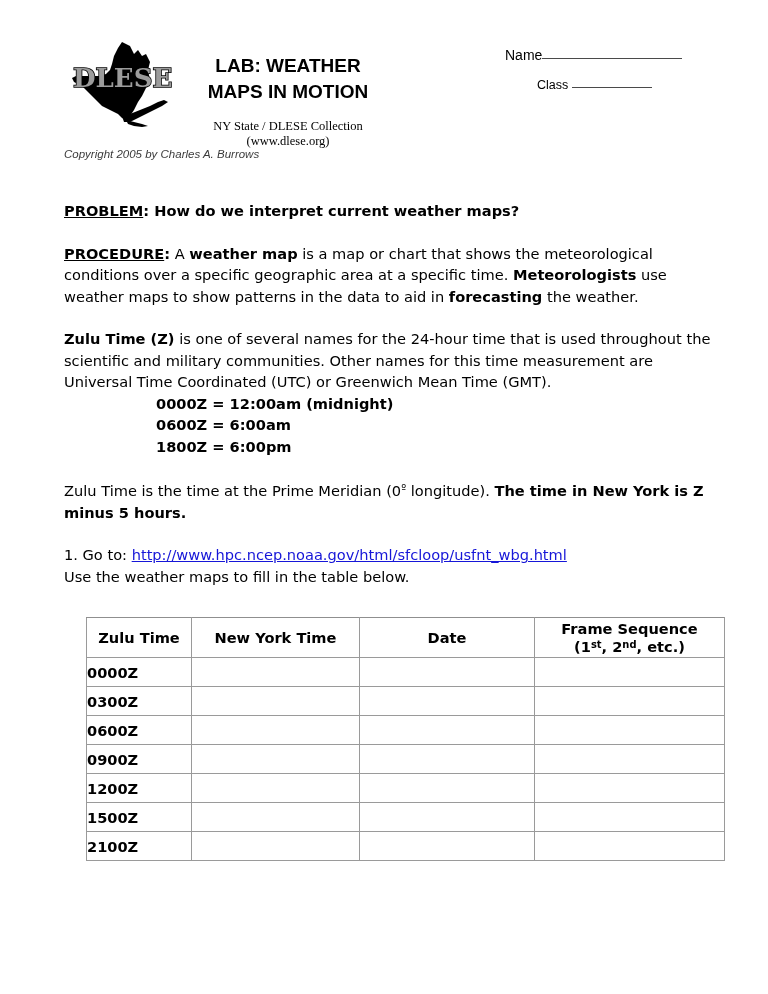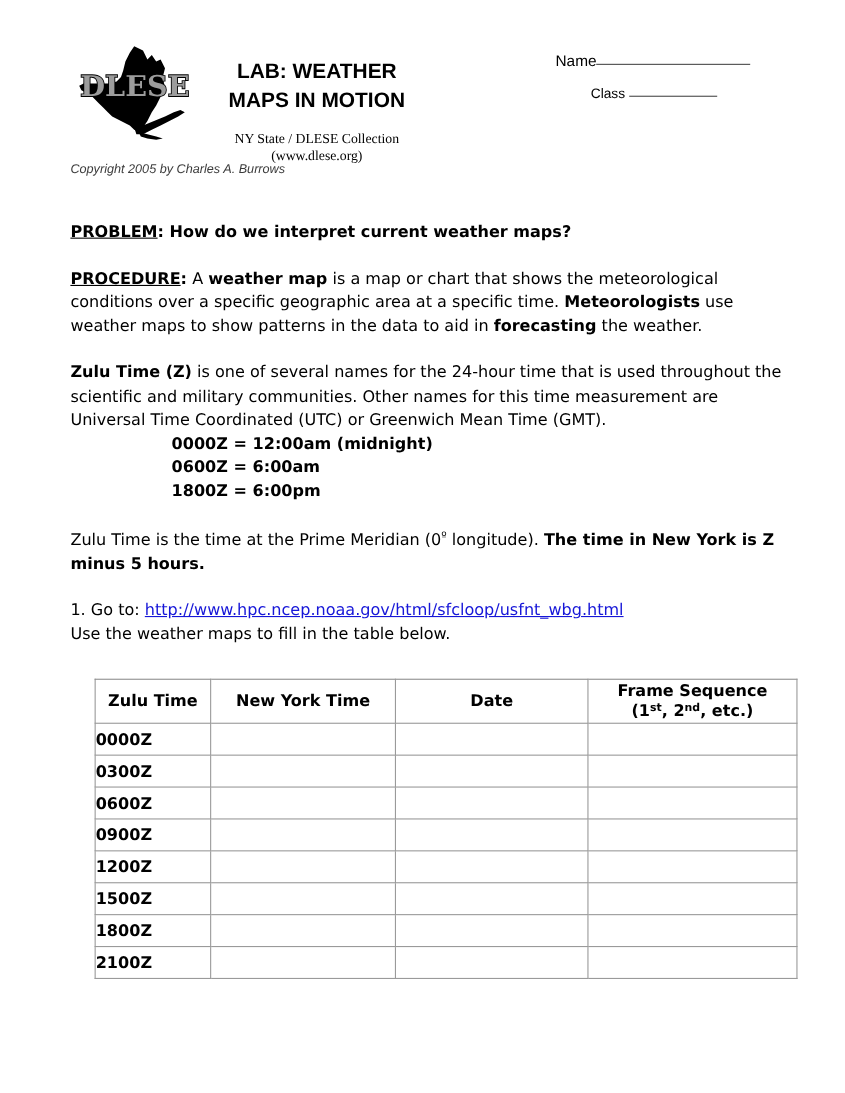--- a/index.html
+++ b/index.html
@@ -296,26 +296,20 @@
         <td></td>
         <td></td>
       </tr>
       <tr>
         <td class="cell-zulu">1500Z</td>
         <td></td>
         <td></td>
         <td></td>
       </tr>
       <tr>
-        <td class="cell-zulu">1800Z</td>
-        <td></td>
-        <td></td>
-        <td></td>
-      </tr>
-      <tr>
         <td class="cell-zulu">2100Z</td>
         <td></td>
         <td></td>
         <td></td>
       </tr>
     </tbody>
   </table>
 
 </div>
 

